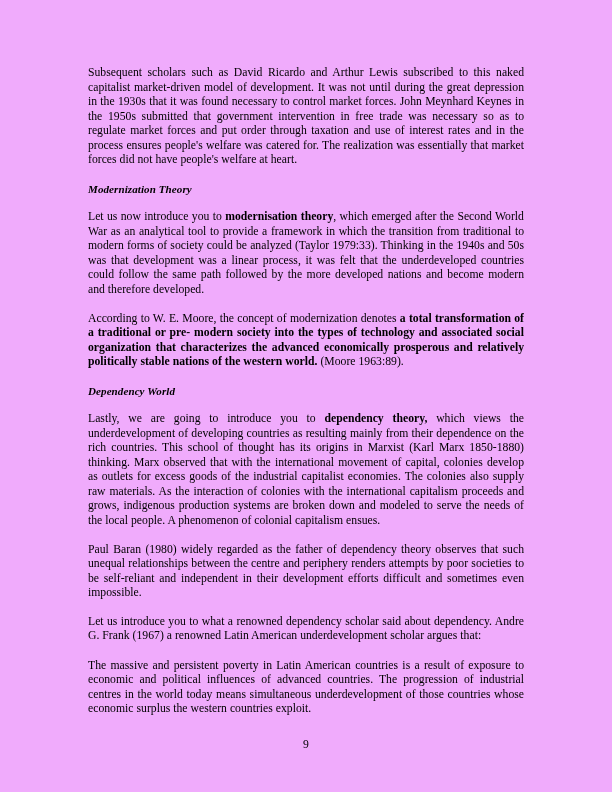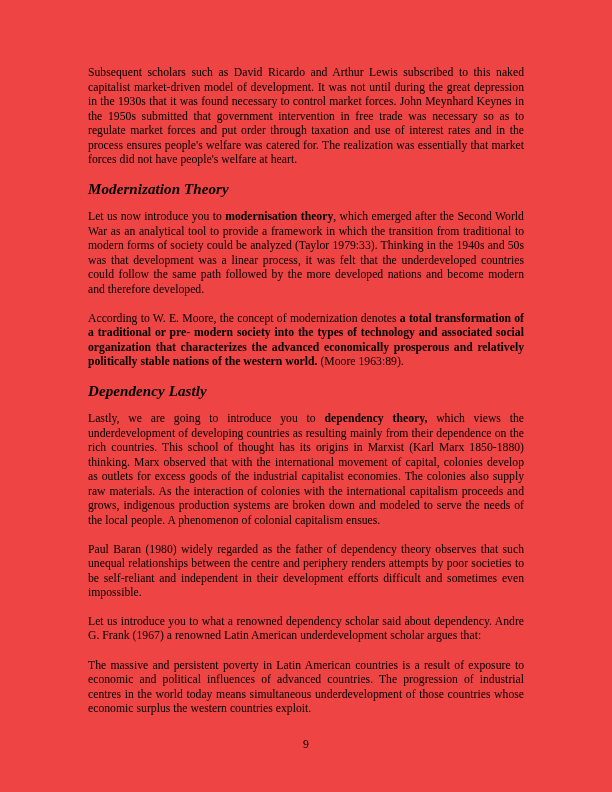--- a/index.html
+++ b/index.html
@@ -10,21 +10,21 @@
   }
   body {
     font-family: "Liberation Serif", "DejaVu Serif", serif;
     color: #000000;
   }
   #page {
     position: relative;
     width: 612px;
     height: 792px;
     margin: 0;
-    background: #ef4444;
+    background: #f0abfc;
     overflow: hidden;
     box-sizing: border-box;
   }
   #content {
     position: absolute;
     left: 88px;
     top: 66px;
     width: 436px;
   }
   p.body-para {
@@ -39,21 +39,21 @@
     word-spacing: 0.02px;
   }
   p.body-para:last-child {
     margin-bottom: 0;
   }
   p.no-gap {
     margin-bottom: 15px;
   }
   h2.section-heading {
     margin: 0 0 14.2px 0;
-    font-size: 15px;
+    font-size: 11px;
     line-height: 14.5px;
     font-weight: bold;
     font-style: italic;
     text-align: left;
     letter-spacing: 0.1px;
   }
   .bi {
     font-weight: bold;
   }
   #page-number {
@@ -75,21 +75,21 @@
   <div id="content">
 
     <p class="body-para">Subsequent scholars such as David Ricardo and Arthur Lewis subscribed to this naked capitalist market-driven model of development. It was not until during the great depression in the 1930s that it was found necessary to control market forces. John Meynhard Keynes in the 1950s submitted that government intervention in free trade was necessary so as to regulate market forces and put order through taxation and use of interest rates and in the process ensures people's welfare was catered for. The realization was essentially that market forces did not have people's welfare at heart.</p>
 
     <h2 class="section-heading">Modernization Theory</h2>
 
     <p class="body-para"><span>Let us now introduce you to </span><span class="bi">modernisation theory</span><span>, which emerged after the Second World War as an analytical tool to provide a framework in which the transition from traditional to modern forms of society could be analyzed (Taylor 1979:33). Thinking in the 1940s and 50s was that development was a linear process, it was felt that the underdeveloped countries could follow the same path followed by the more developed nations and become modern and therefore developed.</span></p>
 
     <p class="body-para"><span>According to W. E. Moore, the concept of modernization denotes </span><span class="bi">a total transformation of a traditional or pre- modern society into the types of technology and associated social organization that characterizes the advanced economically prosperous and relatively politically stable nations of the western world.</span><span> (Moore 1963:89).</span></p>
 
-    <h2 class="section-heading">Dependency Lastly</h2>
+    <h2 class="section-heading">Dependency World</h2>
 
     <p class="body-para"><span>Lastly, we are going to introduce you to </span><span class="bi">dependency theory,</span><span> which views the underdevelopment of developing countries as resulting mainly from their dependence on the rich countries. This school of thought has its origins in Marxist (Karl Marx 1850-1880) thinking. Marx observed that with the international movement of capital, colonies develop as outlets for excess goods of the industrial capitalist economies. The colonies also supply raw materials. As the interaction of colonies with the international capitalism proceeds and grows, indigenous production systems are broken down and modeled to serve the needs of the local people. A phenomenon of colonial capitalism ensues.</span></p>
 
     <p class="body-para">Paul Baran (1980) widely regarded as the father of dependency theory observes that such unequal relationships between the centre and periphery renders attempts by poor societies to be self-reliant and independent in their development efforts difficult and sometimes even impossible.</p>
 
     <p class="body-para no-gap">Let us introduce you to what a renowned dependency scholar said about dependency. Andre G. Frank (1967) a renowned Latin American underdevelopment scholar argues that:</p>
 
     <p class="body-para">The massive and persistent poverty in Latin American countries is a result of exposure to economic and political influences of advanced countries. The progression of industrial centres in the world today means simultaneous underdevelopment of those countries whose economic surplus the western countries exploit.</p>
 
   </div>

